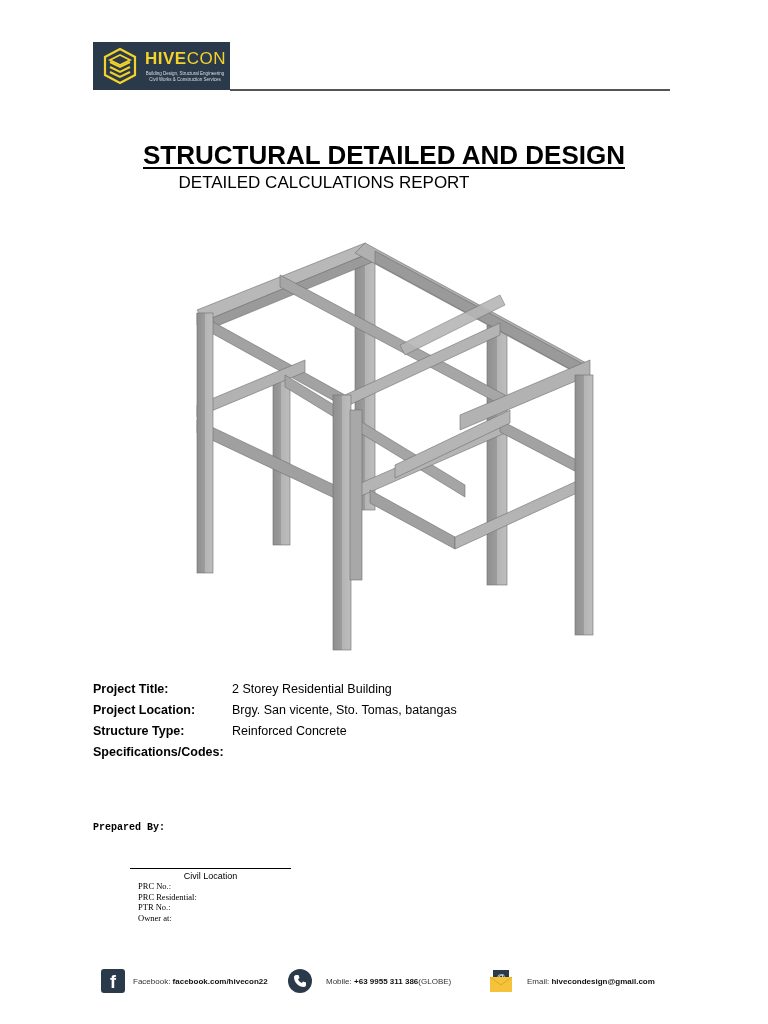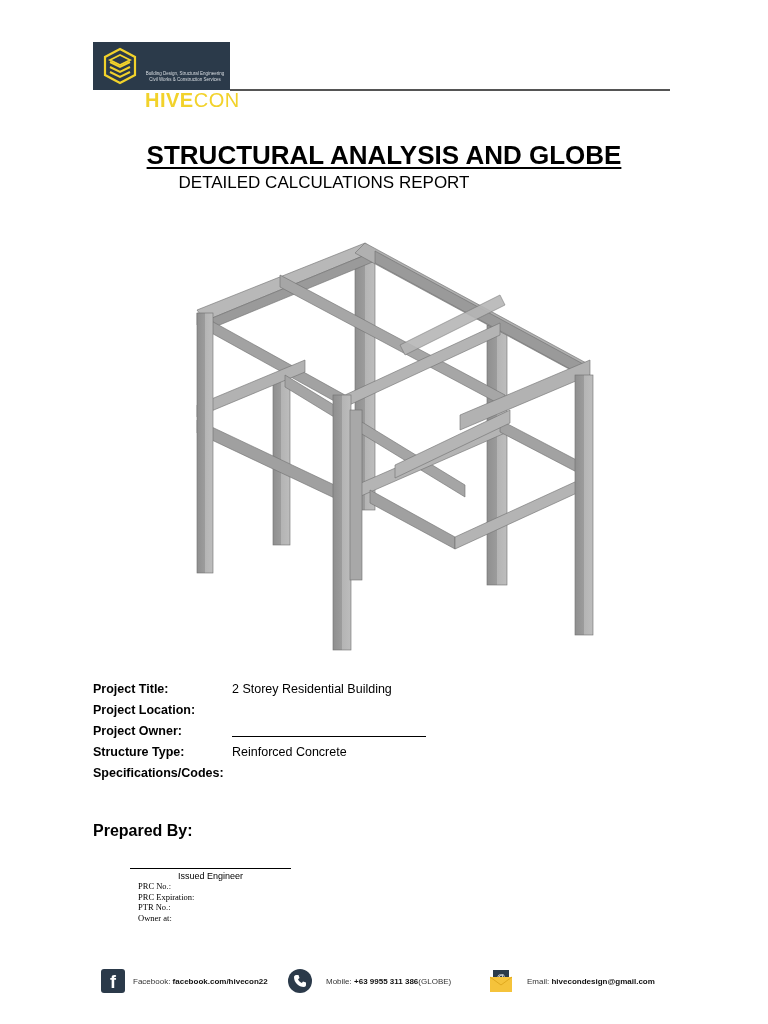--- a/index.html
+++ b/index.html
@@ -3,42 +3,42 @@
 <meta charset="utf-8">
 <style>
   html, body { margin:0; padding:0; background:#fff; }
   body { width:768px; height:1024px; position:relative; overflow:hidden;
          font-family:"Liberation Sans", sans-serif; color:#000; }
   .abs { position:absolute; }
 
   
   .logo { left:93px; top:42px; width:137px; height:48px; background:#2b3a4a; }
   .logo-icon { position:absolute; left:8px; top:5px; width:38px; height:38px; }
-  .logo-word { position:absolute; left:52px; top:7px; font-size:20px; font-weight:bold; letter-spacing:0.5px;margin-top:40px; }
+  .logo-word { position:absolute; left:52px; top:7px; font-size:17px; font-weight:bold; letter-spacing:0.5px; }
   .logo-word .hive { color:#f2d22b; }
   .logo-word .con { color:#f2d22b; font-weight:normal; }
   .logo-tag { position:absolute; left:50px; top:29px; width:84px; font-size:4.5px; line-height:5.5px; color:#d8dde2; text-align:center; }
   .header-rule { left:230px; top:89px; width:440px; height:2px; background:#555; }
 
   
   .title { left:0; width:768px; top:140px; text-align:center; font-size:26px; font-weight:bold; }
   .title span { text-decoration:underline; text-decoration-thickness:2px; text-underline-offset:3px; }
   .subtitle { left:0; width:648px; top:173px; text-align:center; font-size:17px; }
 
   
   .drawing { left:185px; top:235px; width:420px; height:420px; }
 
   
   .info { left:93px; top:678px; font-size:12.5px; }
   .info-row { display:flex; height:21px; align-items:center; }
   .info-label { font-weight:bold; width:139px; white-space:nowrap; }
   .info-value { white-space:nowrap; }
   .blank-line { display:inline-block; width:194px; border-bottom:1px solid #000; height:12px; }
 
-  .prepared { left:93px; top:822px; font-size:16px; font-weight:bold; }
+  .prepared { left:93px; top:822px; font-size:10px; font-weight:bold;font-family:Liberation Mono, monospace; }
   .sig-line { left:130px; top:868px; width:161px; height:1px; background:#000; }
   .sig-role { left:130px; top:871px; width:161px; text-align:center; font-size:9px; }
   .sig-details { left:138px; top:881px; font-family:"Liberation Serif", serif; font-size:8.5px; line-height:10.5px; }
 
   
   .footer-item { top:967px; height:28px; display:flex; align-items:center; font-size:8px; color:#333; }
   .footer-item b { color:#111; }
   .fb-icon { width:24px; height:24px; background:#2b3a4a; border-radius:3px; color:#fff; font-weight:bold; font-size:18px; display:flex; align-items:flex-end; justify-content:center; margin-right:8px; font-family:"Liberation Sans", sans-serif; }
   .phone-icon { width:24px; height:24px; border-radius:50%; background:#2b3a4a; margin-right:14px; display:flex; align-items:center; justify-content:center; }
   .mail-icon { width:24px; height:22px; margin-right:14px; }
@@ -57,21 +57,21 @@
   <div class="logo-word">
     <span class="hive">HIVE</span><span class="con">CON</span>
   </div>
   <div class="logo-tag">
     <div>Building Design, Structural Engineering</div>
     <div>Civil Works &amp; Construction Services</div>
   </div>
 </div>
 <div class="abs header-rule"></div>
 
-<div class="abs title"><span>STRUCTURAL ANALYSIS AND GLOBE</span></div>
+<div class="abs title"><span>STRUCTURAL DETAILED AND DESIGN</span></div>
 <div class="abs subtitle">DETAILED CALCULATIONS REPORT</div>
 
 <svg class="abs drawing" viewBox="0 0 420 420">
   <defs>
     <linearGradient id="colL" x1="0" x2="1">
         <stop offset="0" stop-color="#8f8f8f"></stop>
         <stop offset="0.5" stop-color="#9c9c9c"></stop>
         <stop offset="0.5" stop-color="#b4b4b4"></stop>
         <stop offset="1" stop-color="#bdbdbd"></stop>
       </linearGradient>
@@ -109,40 +109,37 @@
   </g>
 </svg>
 
 <div class="abs info">
   <div class="info-row">
     <span class="info-label">Project Title:</span>
     <span class="info-value">2 Storey Residential Building</span>
   </div>
   <div class="info-row">
     <span class="info-label">Project Location:</span>
-  </div>
-  <div class="info-row">
-    <span class="info-label">Project Owner:</span>
-    <span class="blank-line"></span>
+    <span class="info-value">Brgy. San vicente, Sto. Tomas, batangas</span>
   </div>
   <div class="info-row">
     <span class="info-label">Structure Type:</span>
     <span class="info-value">Reinforced Concrete</span>
   </div>
   <div class="info-row">
     <span class="info-label" style="width:auto;margin-right:16px;">Specifications/Codes:</span>
   </div>
 </div>
 
 <div class="abs prepared">Prepared By:</div>
 <div class="abs sig-line"></div>
-<div class="abs sig-role">Issued Engineer</div>
+<div class="abs sig-role">Civil Location</div>
 <div class="abs sig-details">
   <div>PRC No.:</div>
-  <div>PRC Expiration:</div>
+  <div>PRC Residential:</div>
   <div>PTR No.:</div>
   <div>Owner at:</div>
 </div>
 
 <div class="abs footer-item" style="left:101px;">
   <div class="fb-icon">f</div>
   <span>Facebook: </span>&nbsp;<b>facebook.com/hivecon22</b>
 </div>
 <div class="abs footer-item" style="left:288px;">
   <div class="phone-icon">

